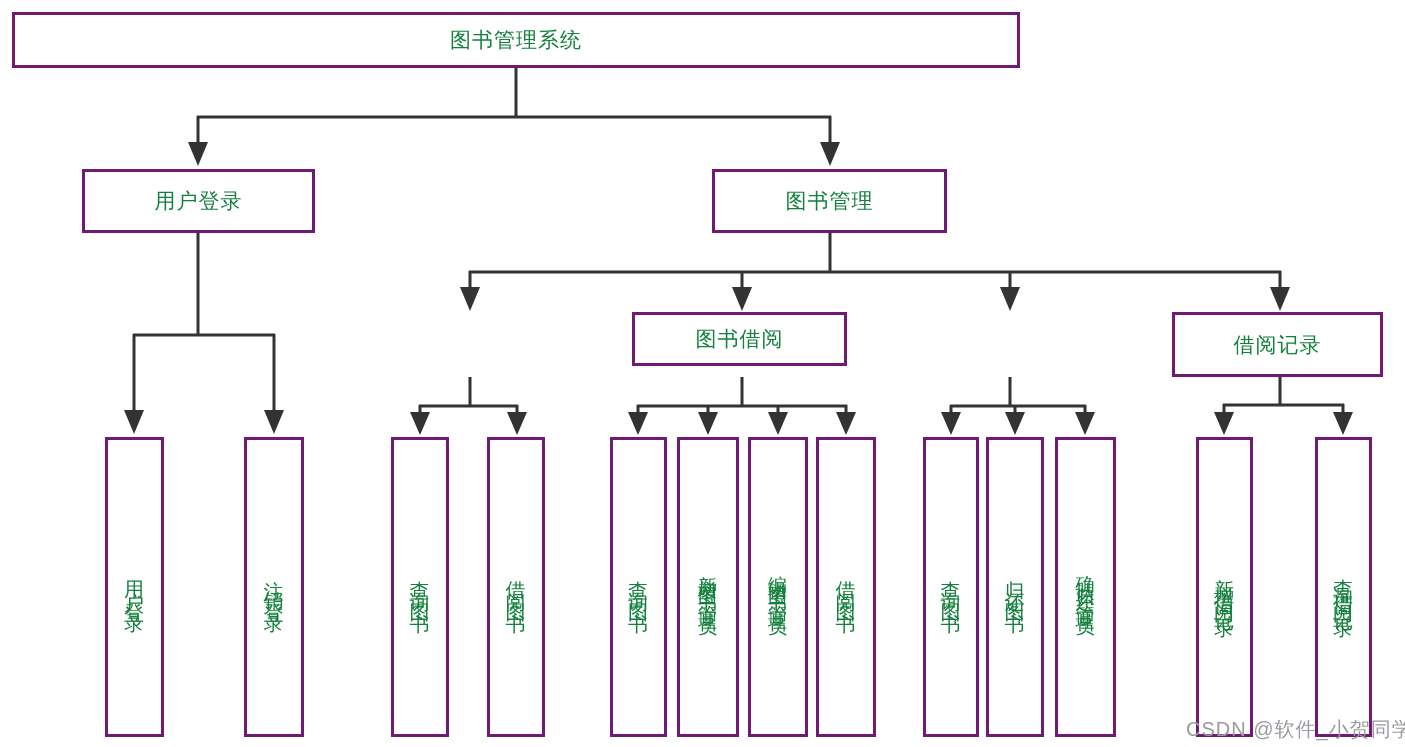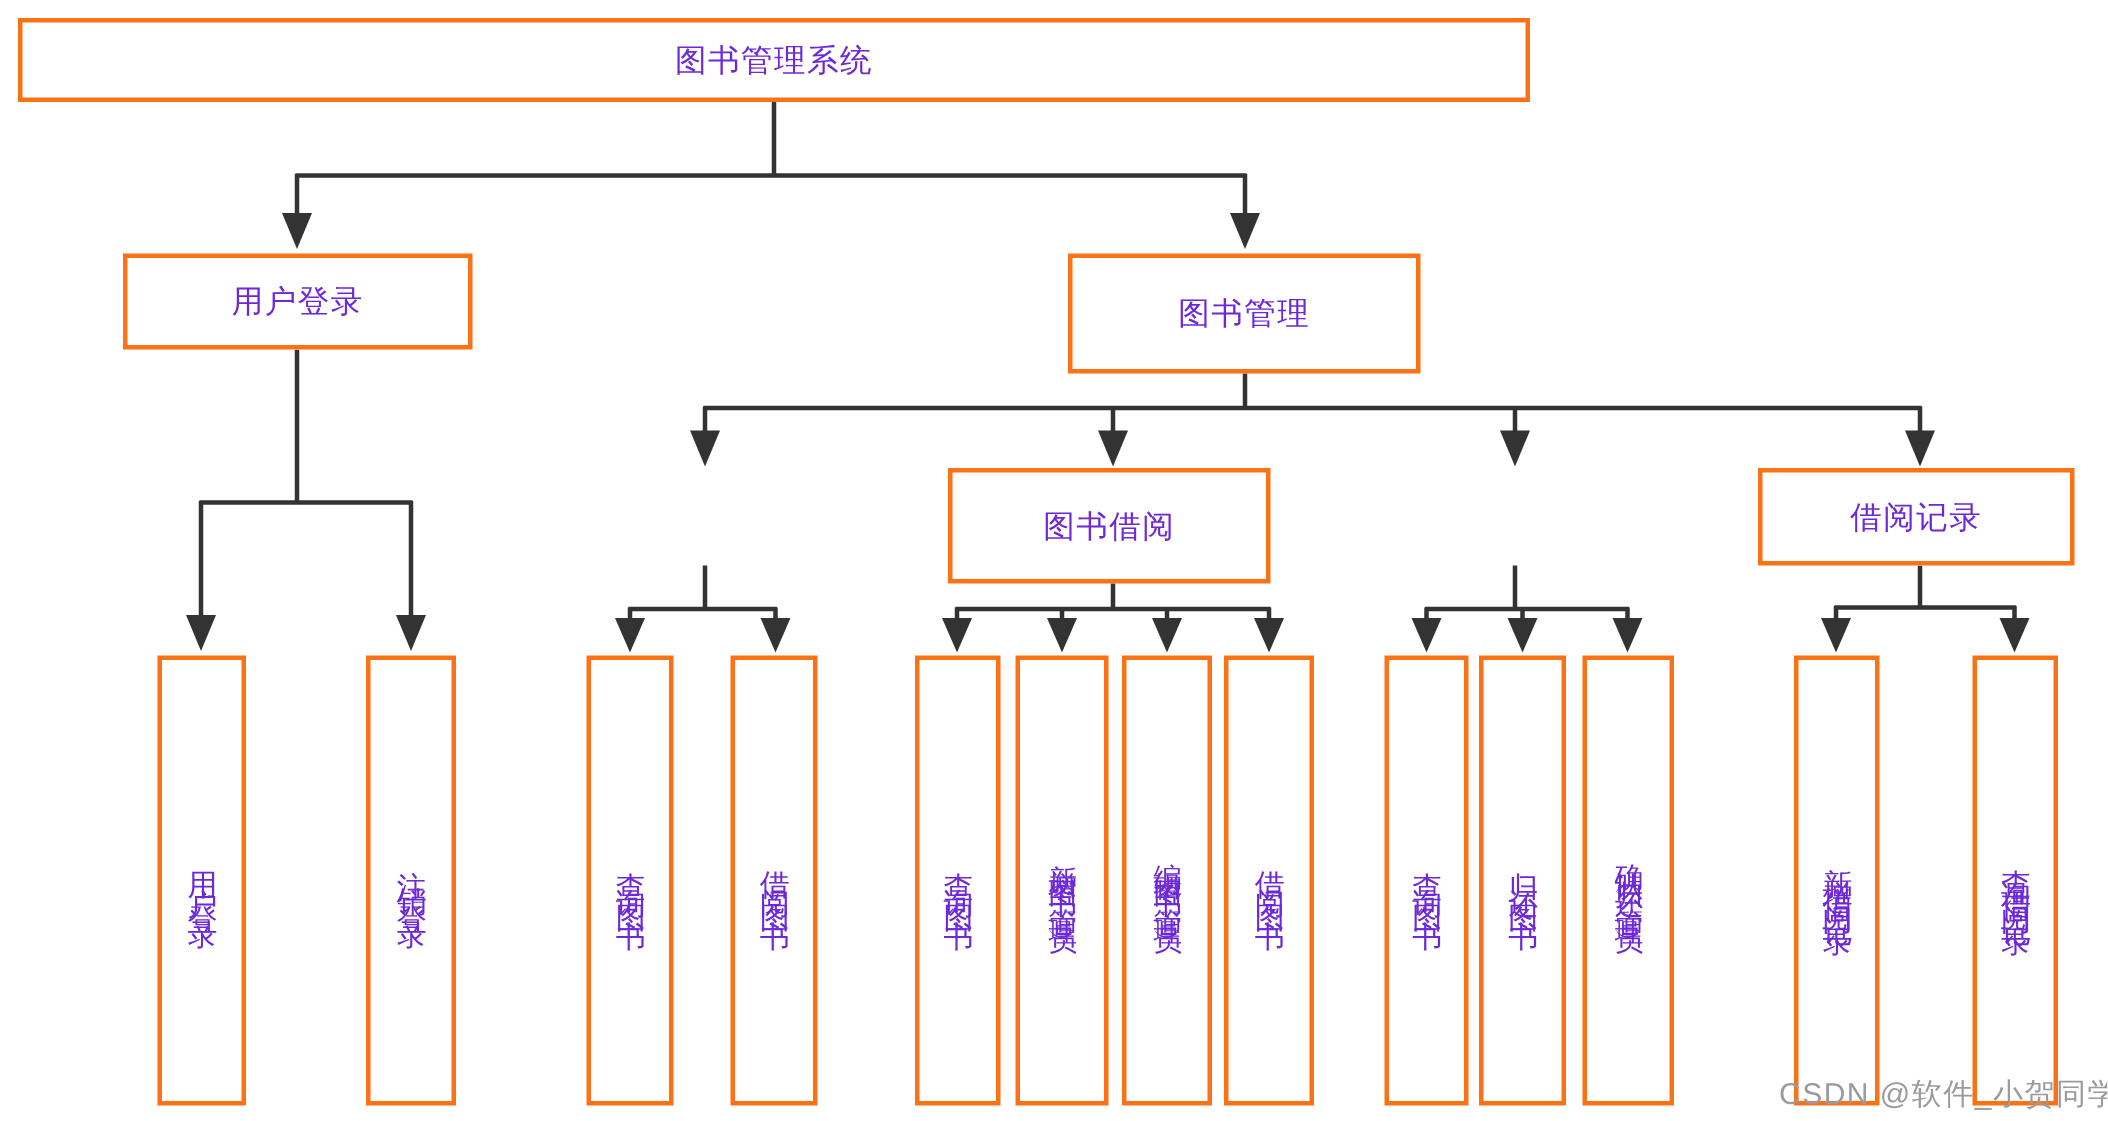--- a/index.html
+++ b/index.html
@@ -8,22 +8,22 @@
     width:1405px;height:747px;
     background:#ffffff;
     font-family:"Liberation Sans","DejaVu Sans",sans-serif;
     overflow:hidden;
   }
   .lines{position:absolute;left:0;top:0;width:1405px;height:747px;}
   .node{
     position:absolute;
     box-sizing:border-box;
     background:#ffffff;
-    border:3px solid #f97316;
-    color:#6d28d9;
+    border:3px solid #701a75;
+    color:#15803d;
     display:flex;
     align-items:center;
     justify-content:center;
     text-align:center;
   }
   .h-node{font-size:21px;letter-spacing:1px;white-space:nowrap;}
   .v-node{
     writing-mode:vertical-rl;
     text-orientation:mixed;
     font-size:20px;
@@ -83,23 +83,23 @@
       <polygon points="1005,412 1025,412 1015,435"></polygon>
       <polygon points="1075,412 1095,412 1085,435"></polygon>
       <polygon points="1214,412 1234,412 1224,435"></polygon>
       <polygon points="1333,412 1353,412 1343,435"></polygon>
     </g>
   </svg>
 
   <div class="node h-node" style="left:12px;top:12px;width:1008px;height:56px">图书管理系统</div>
 
   <div class="node h-node" style="left:82px;top:169px;width:233px;height:64px">用户登录</div>
-  <div class="node h-node" style="left:712px;top:169px;width:235px;height:80px">图书管理</div>
+  <div class="node h-node" style="left:712px;top:169px;width:235px;height:64px">图书管理</div>
 
-  <div class="node h-node" style="left:632px;top:312px;width:215px;height:77px">图书借阅</div>
+  <div class="node h-node" style="left:632px;top:312px;width:215px;height:54px">图书借阅</div>
   <div class="node h-node" style="left:1172px;top:312px;width:211px;height:65px">借阅记录</div>
 
   <div class="node v-node" style="left:105px;top:437px;width:59px;height:300px">用户登录</div>
   <div class="node v-node" style="left:244px;top:437px;width:60px;height:300px">注销登录</div>
 
   <div class="node v-node" style="left:391px;top:437px;width:58px;height:300px">查询图书</div>
   <div class="node v-node" style="left:487px;top:437px;width:58px;height:300px">借阅图书</div>
 
   <div class="node v-node" style="left:610px;top:437px;width:57px;height:300px">查询图书</div>
   <div class="node v-node v9" style="left:677px;top:437px;width:62px;height:300px">新增图书（管理员）</div>

